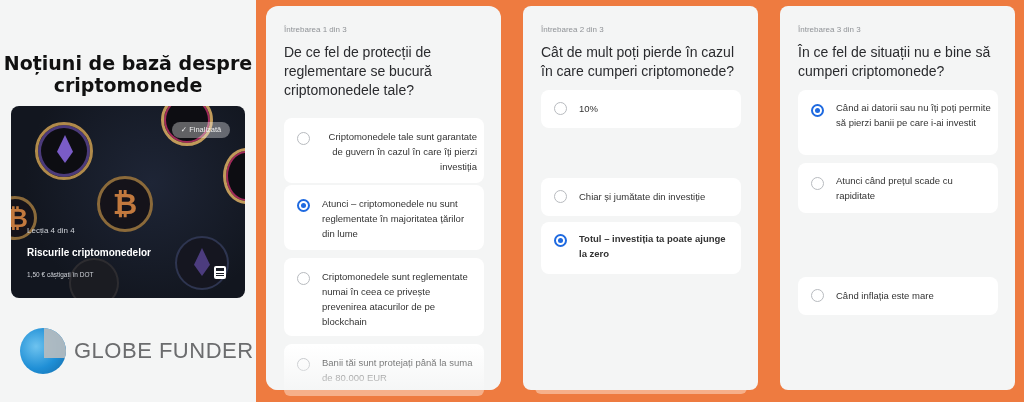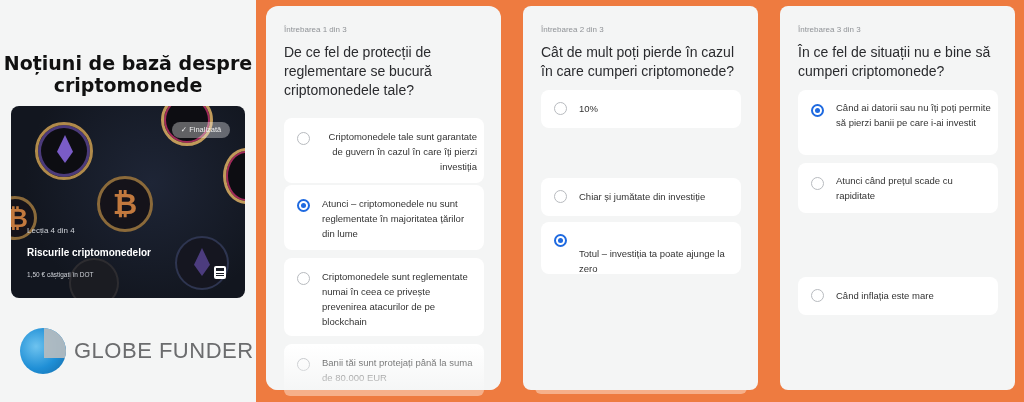--- a/index.html
+++ b/index.html
@@ -110,21 +110,21 @@
   <div class="option" style="top:84px;height:38px;">
     <div class="radio" style="top:12px;"></div>
     <div class="opt-text" style="top:11px;">10%</div>
   </div>
   <div class="option" style="top:172px;height:38px;">
     <div class="radio" style="top:12px;"></div>
     <div class="opt-text" style="top:11px;">Chiar și jumătate din investiție</div>
   </div>
   <div class="option" style="top:216px;height:52px;">
     <div class="radio checked" style="top:12px;"></div>
-    <div class="opt-text" style="top:24px;">Totul – investiția ta poate ajunge la zero</div>
+    <div class="opt-text" style="top:9px;font-weight:bold;">Totul – investiția ta poate ajunge la zero</div>
   </div>
 </div>
 
 <div class="phone" style="left:780px;height:384px;padding-left:36px;">
   <div class="q-counter">Întrebarea 3 din 3</div>
   <div class="q-text">În ce fel de situații nu e bine să cumperi criptomonede?</div>
   <div class="option" style="top:84px;height:65px;">
     <div class="radio checked" style="top:14px;"></div>
     <div class="opt-text" style="top:10px;">Când ai datorii sau nu îți poți permite să pierzi banii pe care i-ai investit</div>
   </div>

